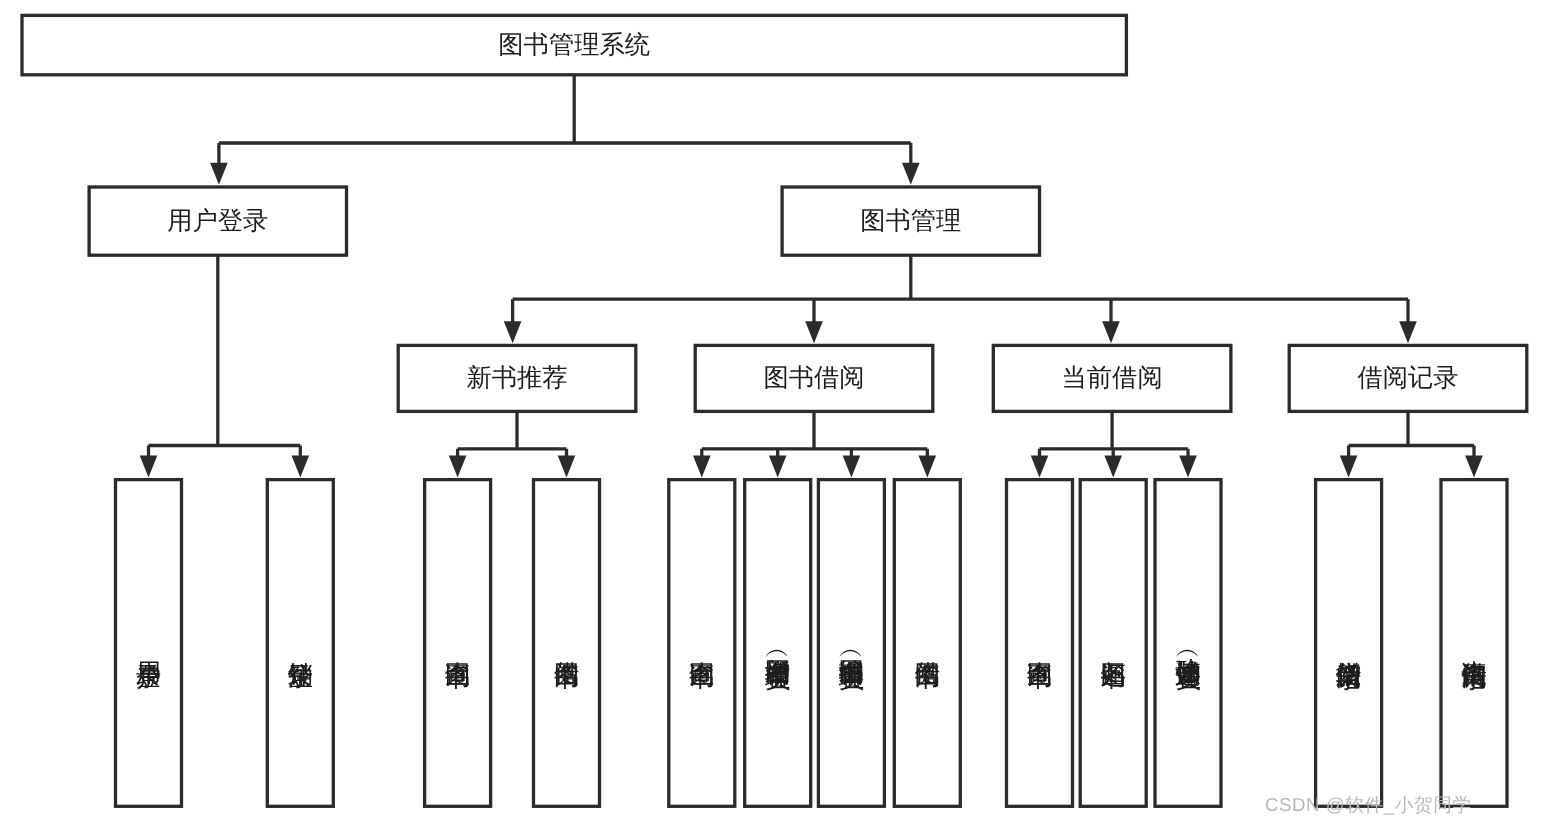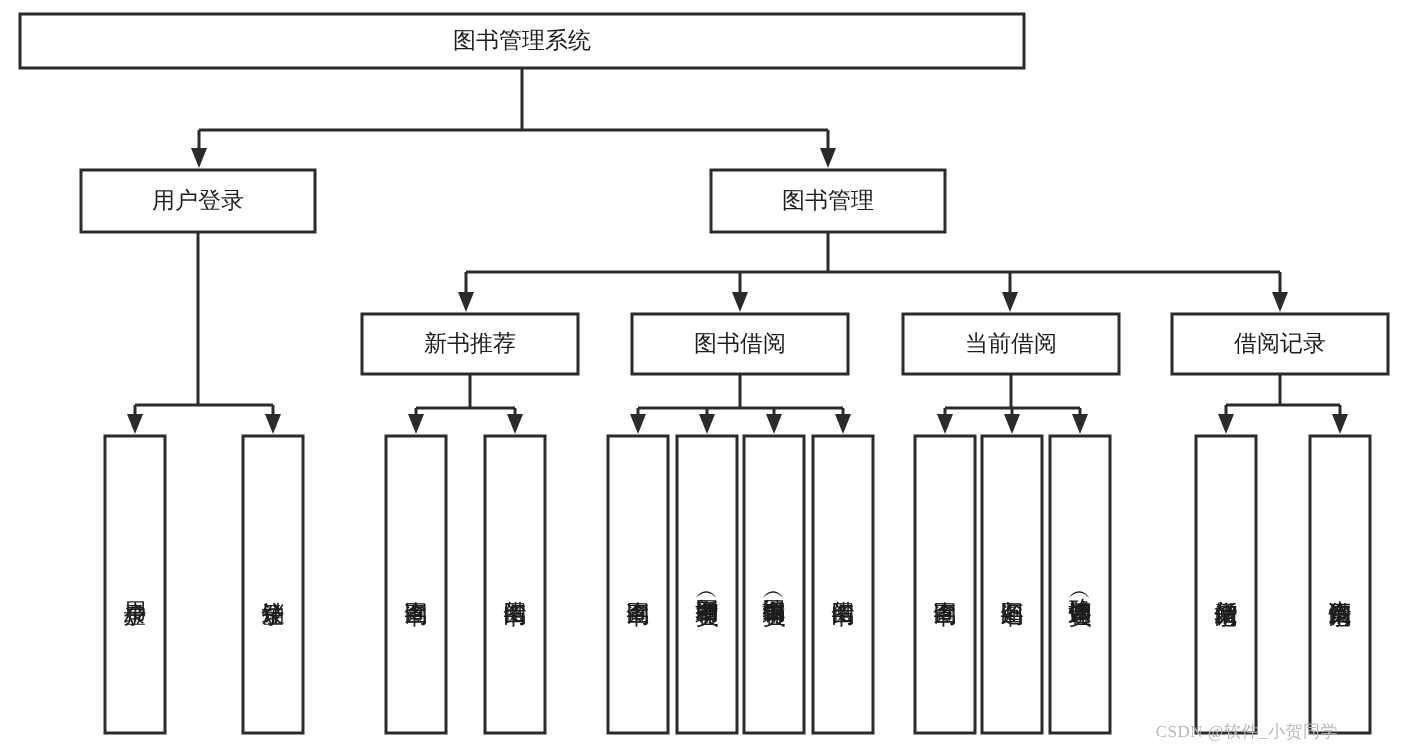--- a/index.html
+++ b/index.html
@@ -61,21 +61,21 @@
     align-items: center;
     justify-content: center;
     text-align: center;
     white-space: nowrap;
     pointer-events: none;
   }
   .watermark {
     position: absolute;
     right: 8px;
     bottom: 4px;
-    font-family: Liberation Serif, serif;
+    font-family: Liberation Sans, sans-serif;
     font-size: 17px;
     color: #b8b8b8;
     letter-spacing: 0.5px;
     white-space: nowrap;
   }
 </style>
 </head>
 <body>
 
 <div id="diagram-root">

